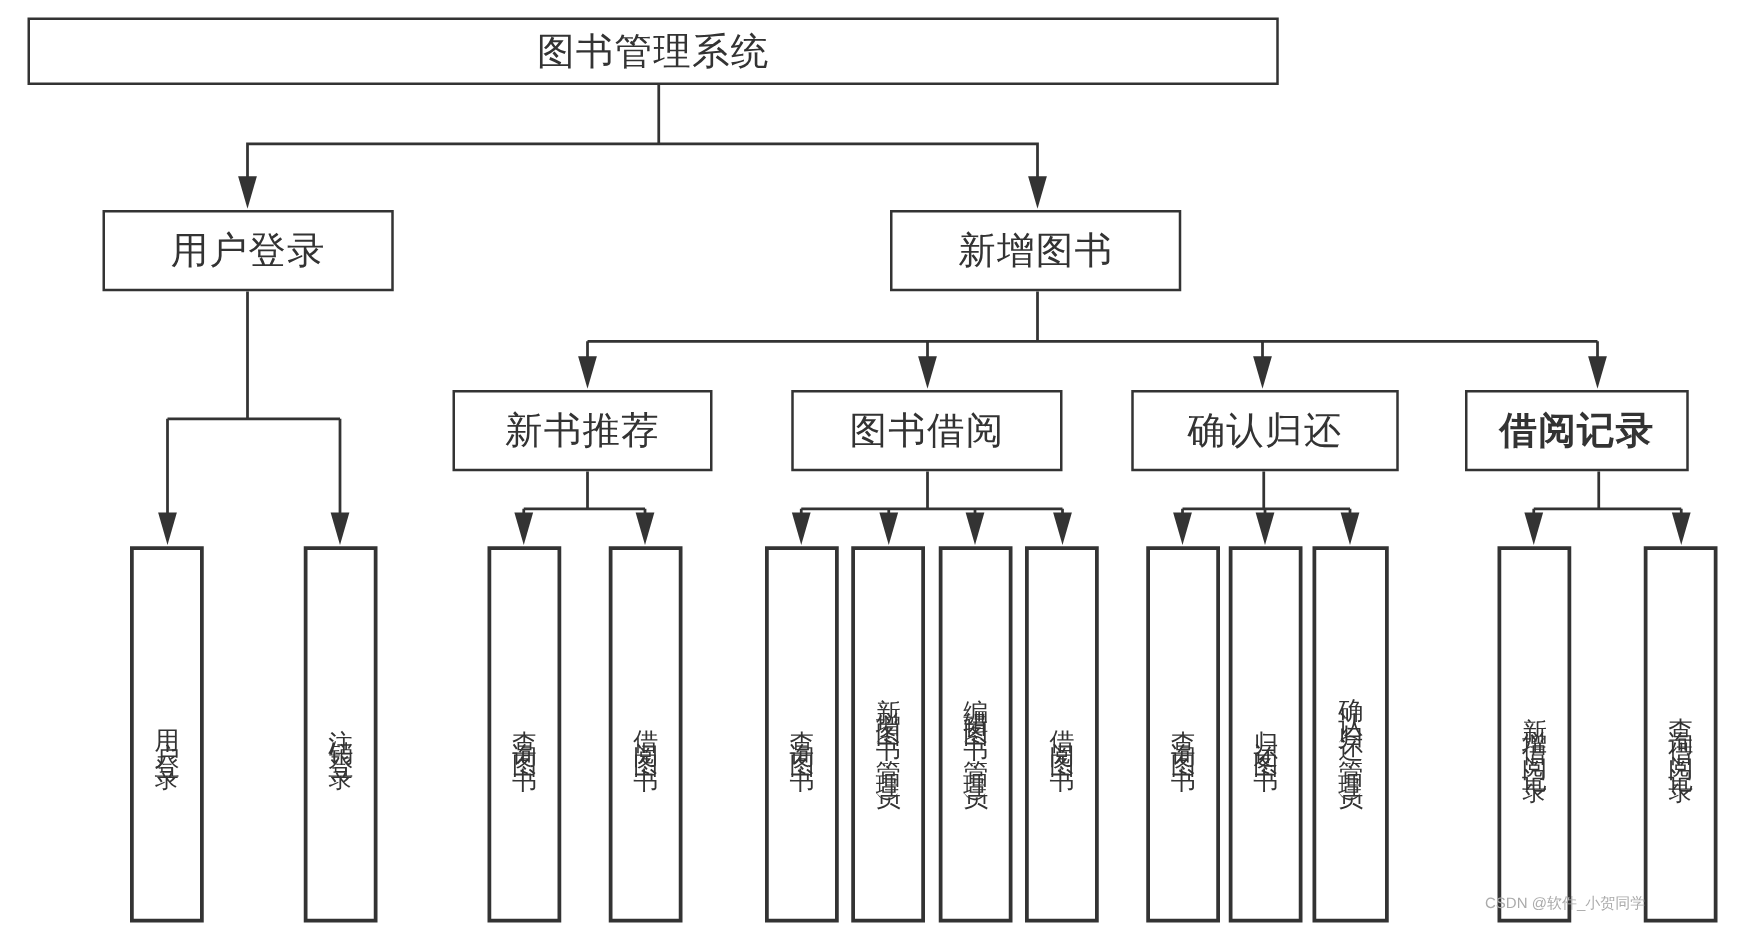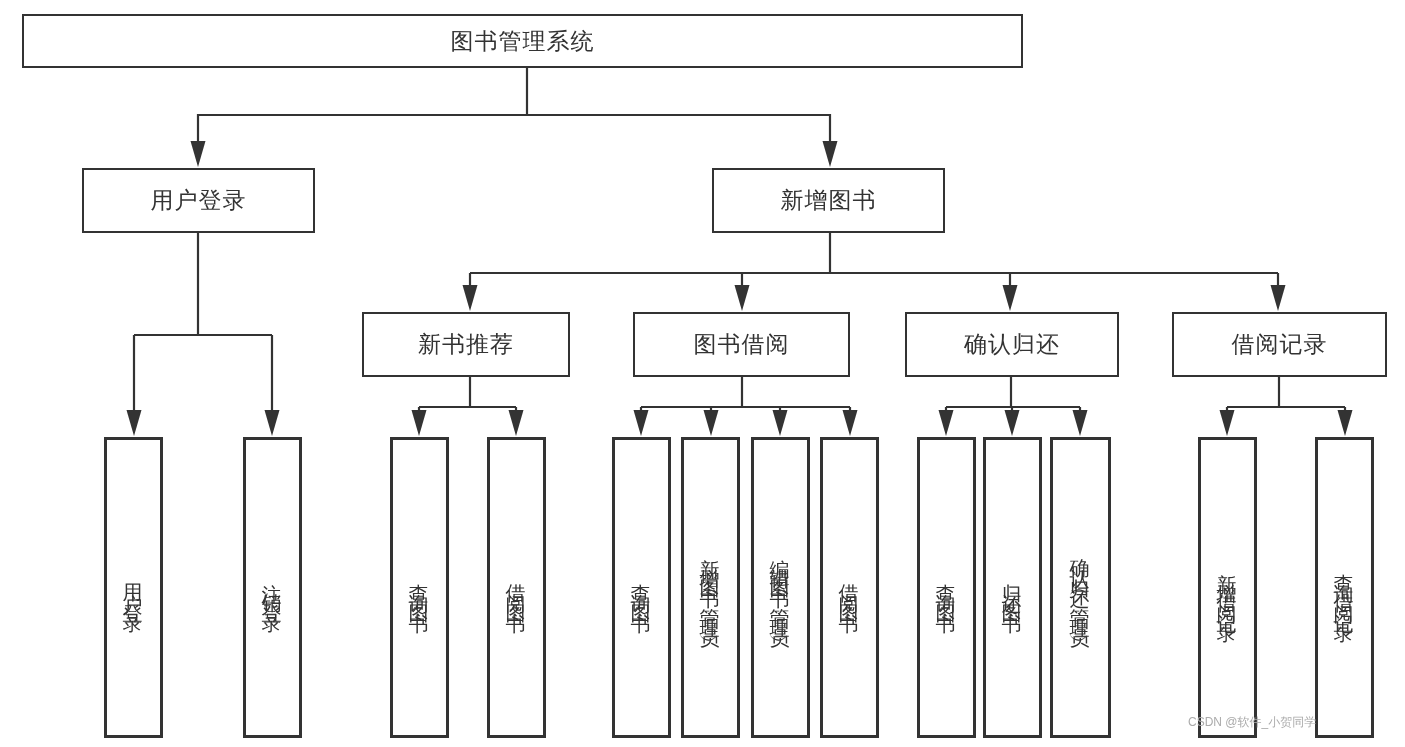--- a/index.html
+++ b/index.html
@@ -17,21 +17,21 @@
     width: 1405px; height: 747px;
   }
   .hbox {
     position: absolute;
     box-sizing: border-box;
     background: #ffffff;
     border: 2px solid #333333;
     display: flex;
     align-items: center;
     justify-content: center;
-    font-size: 23px;
+    font-size: 30px;
     letter-spacing: 1px;
     color: #333333;
     white-space: nowrap;
   }
   .vbox {
     position: absolute;
     box-sizing: border-box;
     background: #ffffff;
     border: 3px solid #333333;
     display: flex;
@@ -101,21 +101,21 @@
   </svg>
 
   <div class="hbox" style="left:22px; top:14px; width:1001px; height:54px;">图书管理系统</div>
 
   <div class="hbox" style="left:82px; top:168px; width:233px; height:65px;">用户登录</div>
   <div class="hbox" style="left:712px; top:168px; width:233px; height:65px;">新增图书</div>
 
   <div class="hbox" style="left:362px; top:312px; width:208px; height:65px;">新书推荐</div>
   <div class="hbox" style="left:633px; top:312px; width:217px; height:65px;">图书借阅</div>
   <div class="hbox" style="left:905px; top:312px; width:214px; height:65px;">确认归还</div>
-  <div class="hbox" style="left:1172px; top:312px; width:215px; height:65px;">借阅记录</div>
+  <div class="hbox" style="left:1172px; top:312px; width:179px; height:65px;font-weight:bold;">借阅记录</div>
 
   <div class="vbox" style="left:104px;">用户登录</div>
   <div class="vbox" style="left:243px;">注销登录</div>
 
   <div class="vbox" style="left:390px;">查询图书</div>
   <div class="vbox" style="left:487px;">借阅图书</div>
 
   <div class="vbox" style="left:612px;">查询图书</div>
   <div class="vbox" style="left:681px;">新增图书（管理员）</div>
   <div class="vbox" style="left:751px;">编辑图书（管理员）</div>

